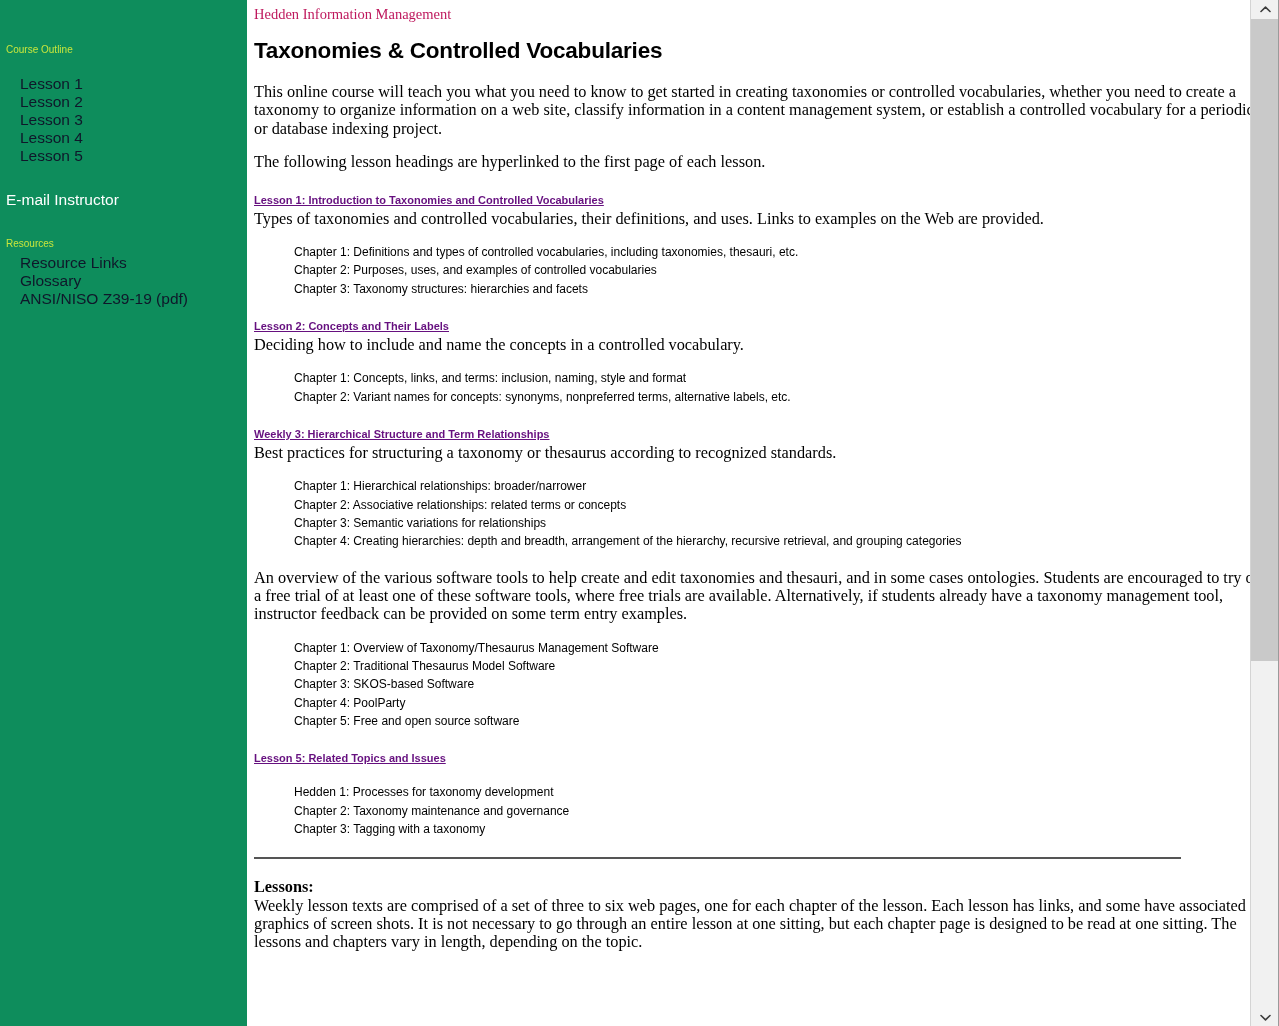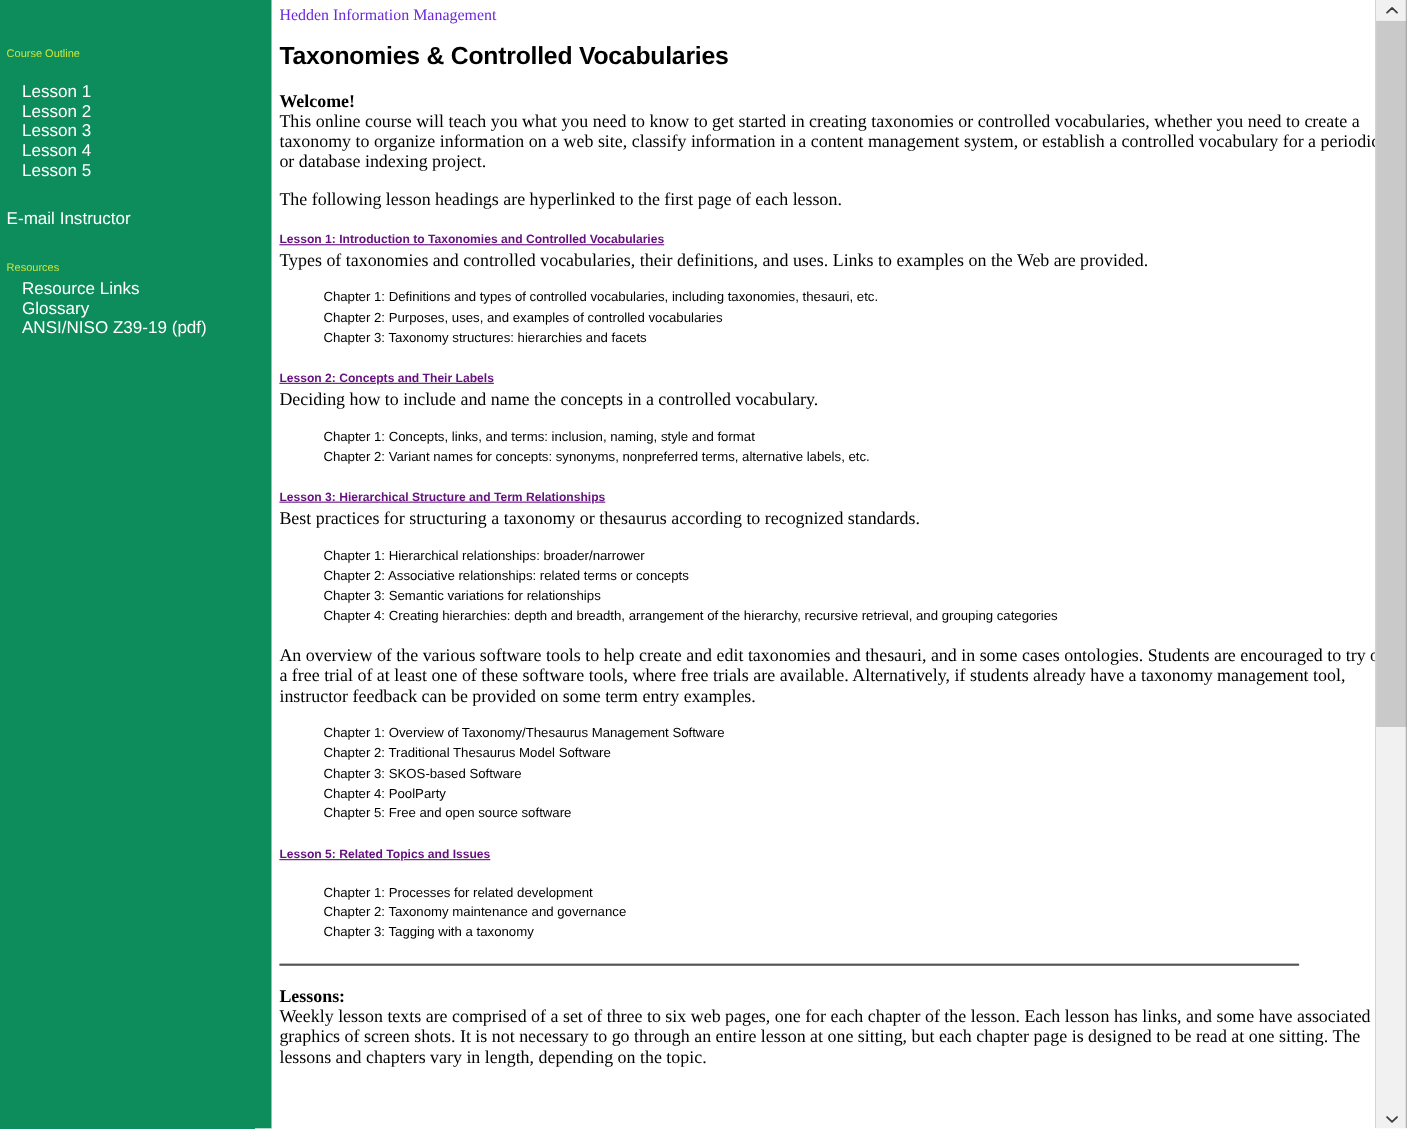--- a/index.html
+++ b/index.html
@@ -49,21 +49,21 @@
   }
   .sb-list {
     margin-top: 16px;
     padding-left: 20px;
   }
   .sb-list.res-list {
     margin-top: 1px;
   }
   .sb-link {
     display: block;
-    color: #ffffff;
+    color: #0f172a;
     text-decoration: none;
     line-height: 18px;
     white-space: nowrap;
     cursor: pointer;
   }
   .sb-standalone {
     display: block;
     color: #ffffff;
     text-decoration: none;
     padding-left: 6px;
@@ -82,21 +82,21 @@
     overflow: hidden;
   }
   .content {
     position: absolute;
     left: 7px;
     top: 0;
     width: 1015px;
     padding: 0;
   }
   .breadcrumb {
-    color: #6d28d9;
+    color: #be185d;
     font-family: "Liberation Serif", serif;
     font-size: 14.5px;
     line-height: 17px;
     margin-top: 6px;
     margin-bottom: 0;
   }
   .page-title {
     font-family: "Liberation Sans", sans-serif;
     font-size: 22.5px;
     font-weight: bold;
@@ -248,21 +248,20 @@
   </nav>
 
   <div class="content-wrap">
     <div class="content">
 
       <div class="breadcrumb">Hedden Information Management</div>
 
       <h1 class="page-title">Taxonomies &amp; Controlled Vocabularies</h1>
 
       <div class="welcome-block">
-        <div class="body-text welcome-head">Welcome!</div>
         <div class="body-text">This online course will teach you what you need to know to get started in creating taxonomies or controlled vocabularies, whether you need to create a taxonomy to organize information on a web site, classify information in a content management system, or establish a controlled vocabulary for a periodical or database indexing project.</div>
         <div class="body-text para-gap">The following lesson headings are hyperlinked to the first page of each lesson.</div>
       </div>
 
       <div class="lesson-block">
         <a class="lesson-link">Lesson 1: Introduction to Taxonomies and Controlled Vocabularies</a>
         <div class="body-text lesson-desc">Types of taxonomies and controlled vocabularies, their definitions, and uses. Links to examples on the Web are provided.</div>
         <div class="chapters">
           <div class="chapter chapter-wrap">Chapter 1: Definitions and types of controlled vocabularies, including taxonomies, thesauri, etc.</div>
           <div class="chapter chapter-wrap">Chapter 2: Purposes, uses, and examples of controlled vocabularies</div>
@@ -273,21 +272,21 @@
       <div class="lesson-block">
         <a class="lesson-link">Lesson 2: Concepts and Their Labels</a>
         <div class="body-text lesson-desc">Deciding how to include and name the concepts in a controlled vocabulary.</div>
         <div class="chapters">
           <div class="chapter chapter-wrap">Chapter 1: Concepts, links, and terms: inclusion, naming, style and format</div>
           <div class="chapter chapter-wrap">Chapter 2: Variant names for concepts: synonyms, nonpreferred terms, alternative labels, etc.</div>
         </div>
       </div>
 
       <div class="lesson-block">
-        <a class="lesson-link">Lesson 3: Hierarchical Structure and Term Relationships</a>
+        <a class="lesson-link">Weekly 3: Hierarchical Structure and Term Relationships</a>
         <div class="body-text lesson-desc">Best practices for structuring a taxonomy or thesaurus according to recognized standards.</div>
         <div class="chapters">
           <div class="chapter chapter-wrap">Chapter 1: Hierarchical relationships: broader/narrower</div>
           <div class="chapter chapter-wrap">Chapter 2: Associative relationships: related terms or concepts</div>
           <div class="chapter chapter-wrap">Chapter 3: Semantic variations for relationships</div>
           <div class="chapter chapter-wrap">Chapter 4: Creating hierarchies: depth and breadth, arrangement of the hierarchy, recursive retrieval, and grouping categories</div>
         </div>
       </div>
 
       <div class="lesson-block">
@@ -297,21 +296,21 @@
           <div class="chapter chapter-wrap">Chapter 2: Traditional Thesaurus Model Software</div>
           <div class="chapter chapter-wrap">Chapter 3: SKOS-based Software</div>
           <div class="chapter chapter-wrap">Chapter 4: PoolParty</div>
           <div class="chapter chapter-wrap">Chapter 5: Free and open source software</div>
         </div>
       </div>
 
       <div class="lesson-block">
         <a class="lesson-link">Lesson 5: Related Topics and Issues</a>
         <div class="chapters">
-          <div class="chapter chapter-wrap">Chapter 1: Processes for related development</div>
+          <div class="chapter chapter-wrap">Hedden 1: Processes for taxonomy development</div>
           <div class="chapter chapter-wrap">Chapter 2: Taxonomy maintenance and governance</div>
           <div class="chapter chapter-wrap">Chapter 3: Tagging with a taxonomy</div>
         </div>
       </div>
 
       <hr class="rule">
 
       <div class="section-block">
         <div class="body-text section-head">Lessons:</div>
         <div class="body-text">Weekly lesson texts are comprised of a set of three to six web pages, one for each chapter of the lesson. Each lesson has links, and some have associated graphics of screen shots. It is not necessary to go through an entire lesson at one sitting, but each chapter page is designed to be read at one sitting. The lessons and chapters vary in length, depending on the topic.</div>

